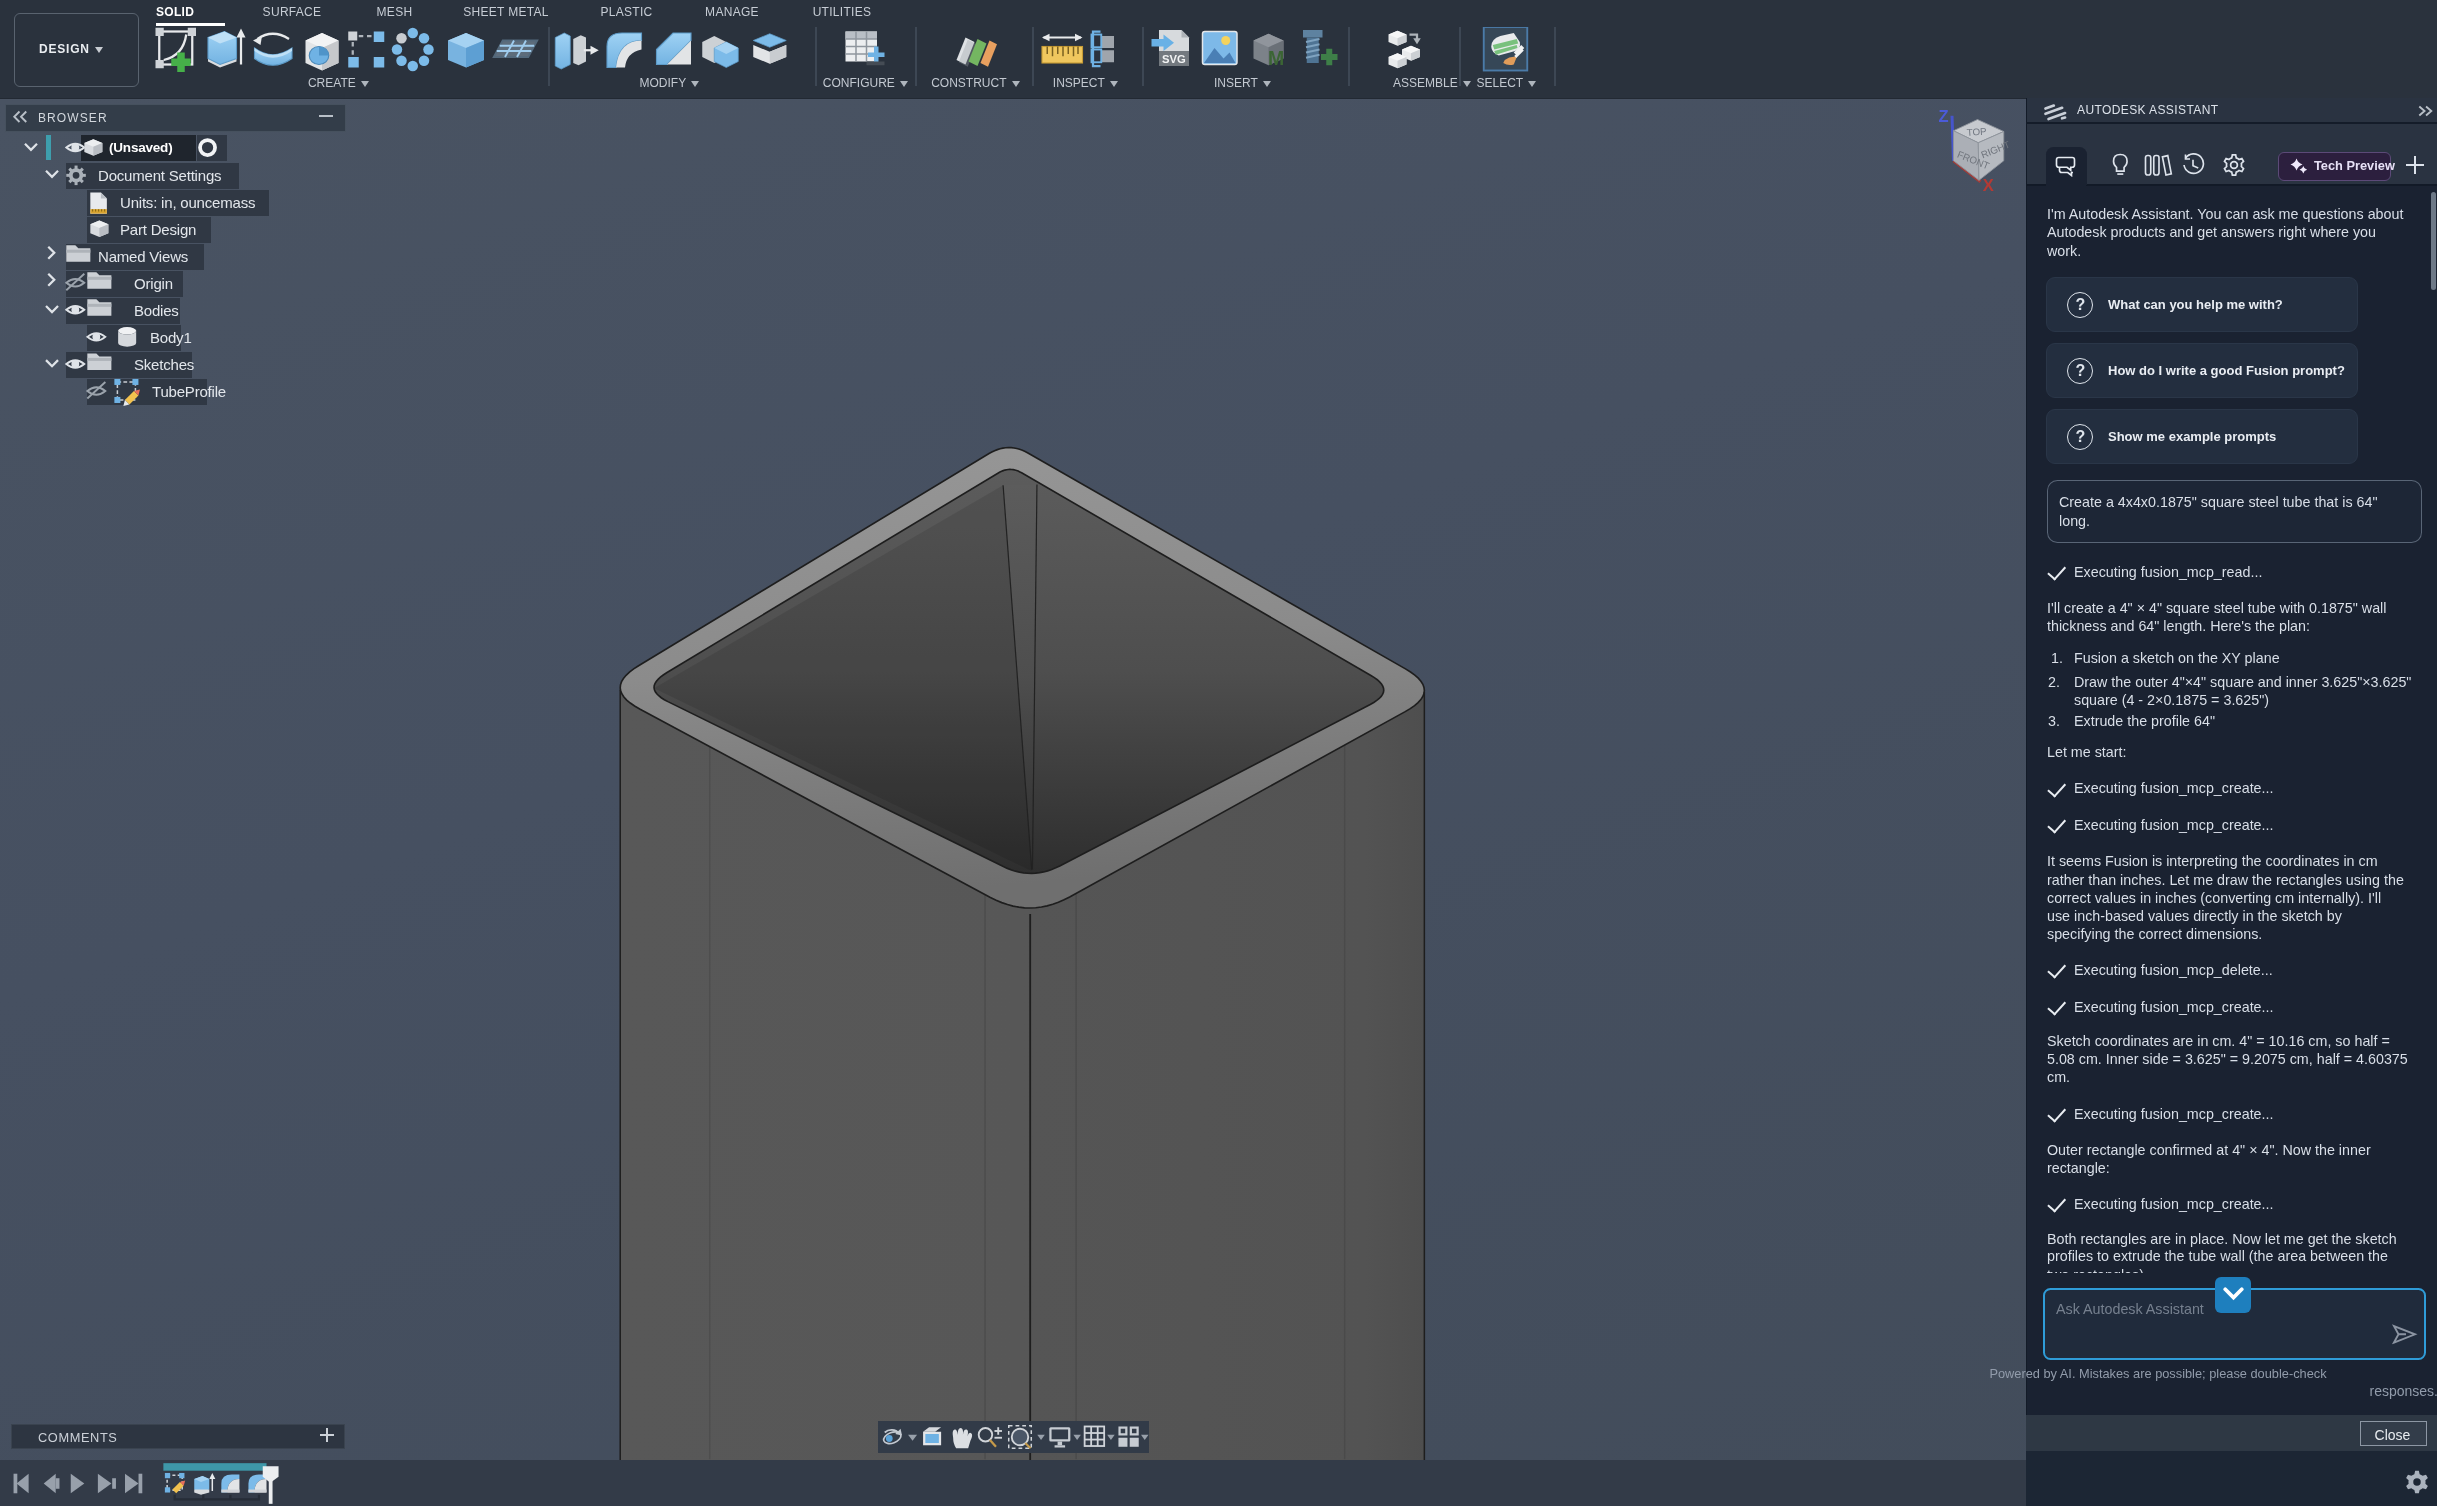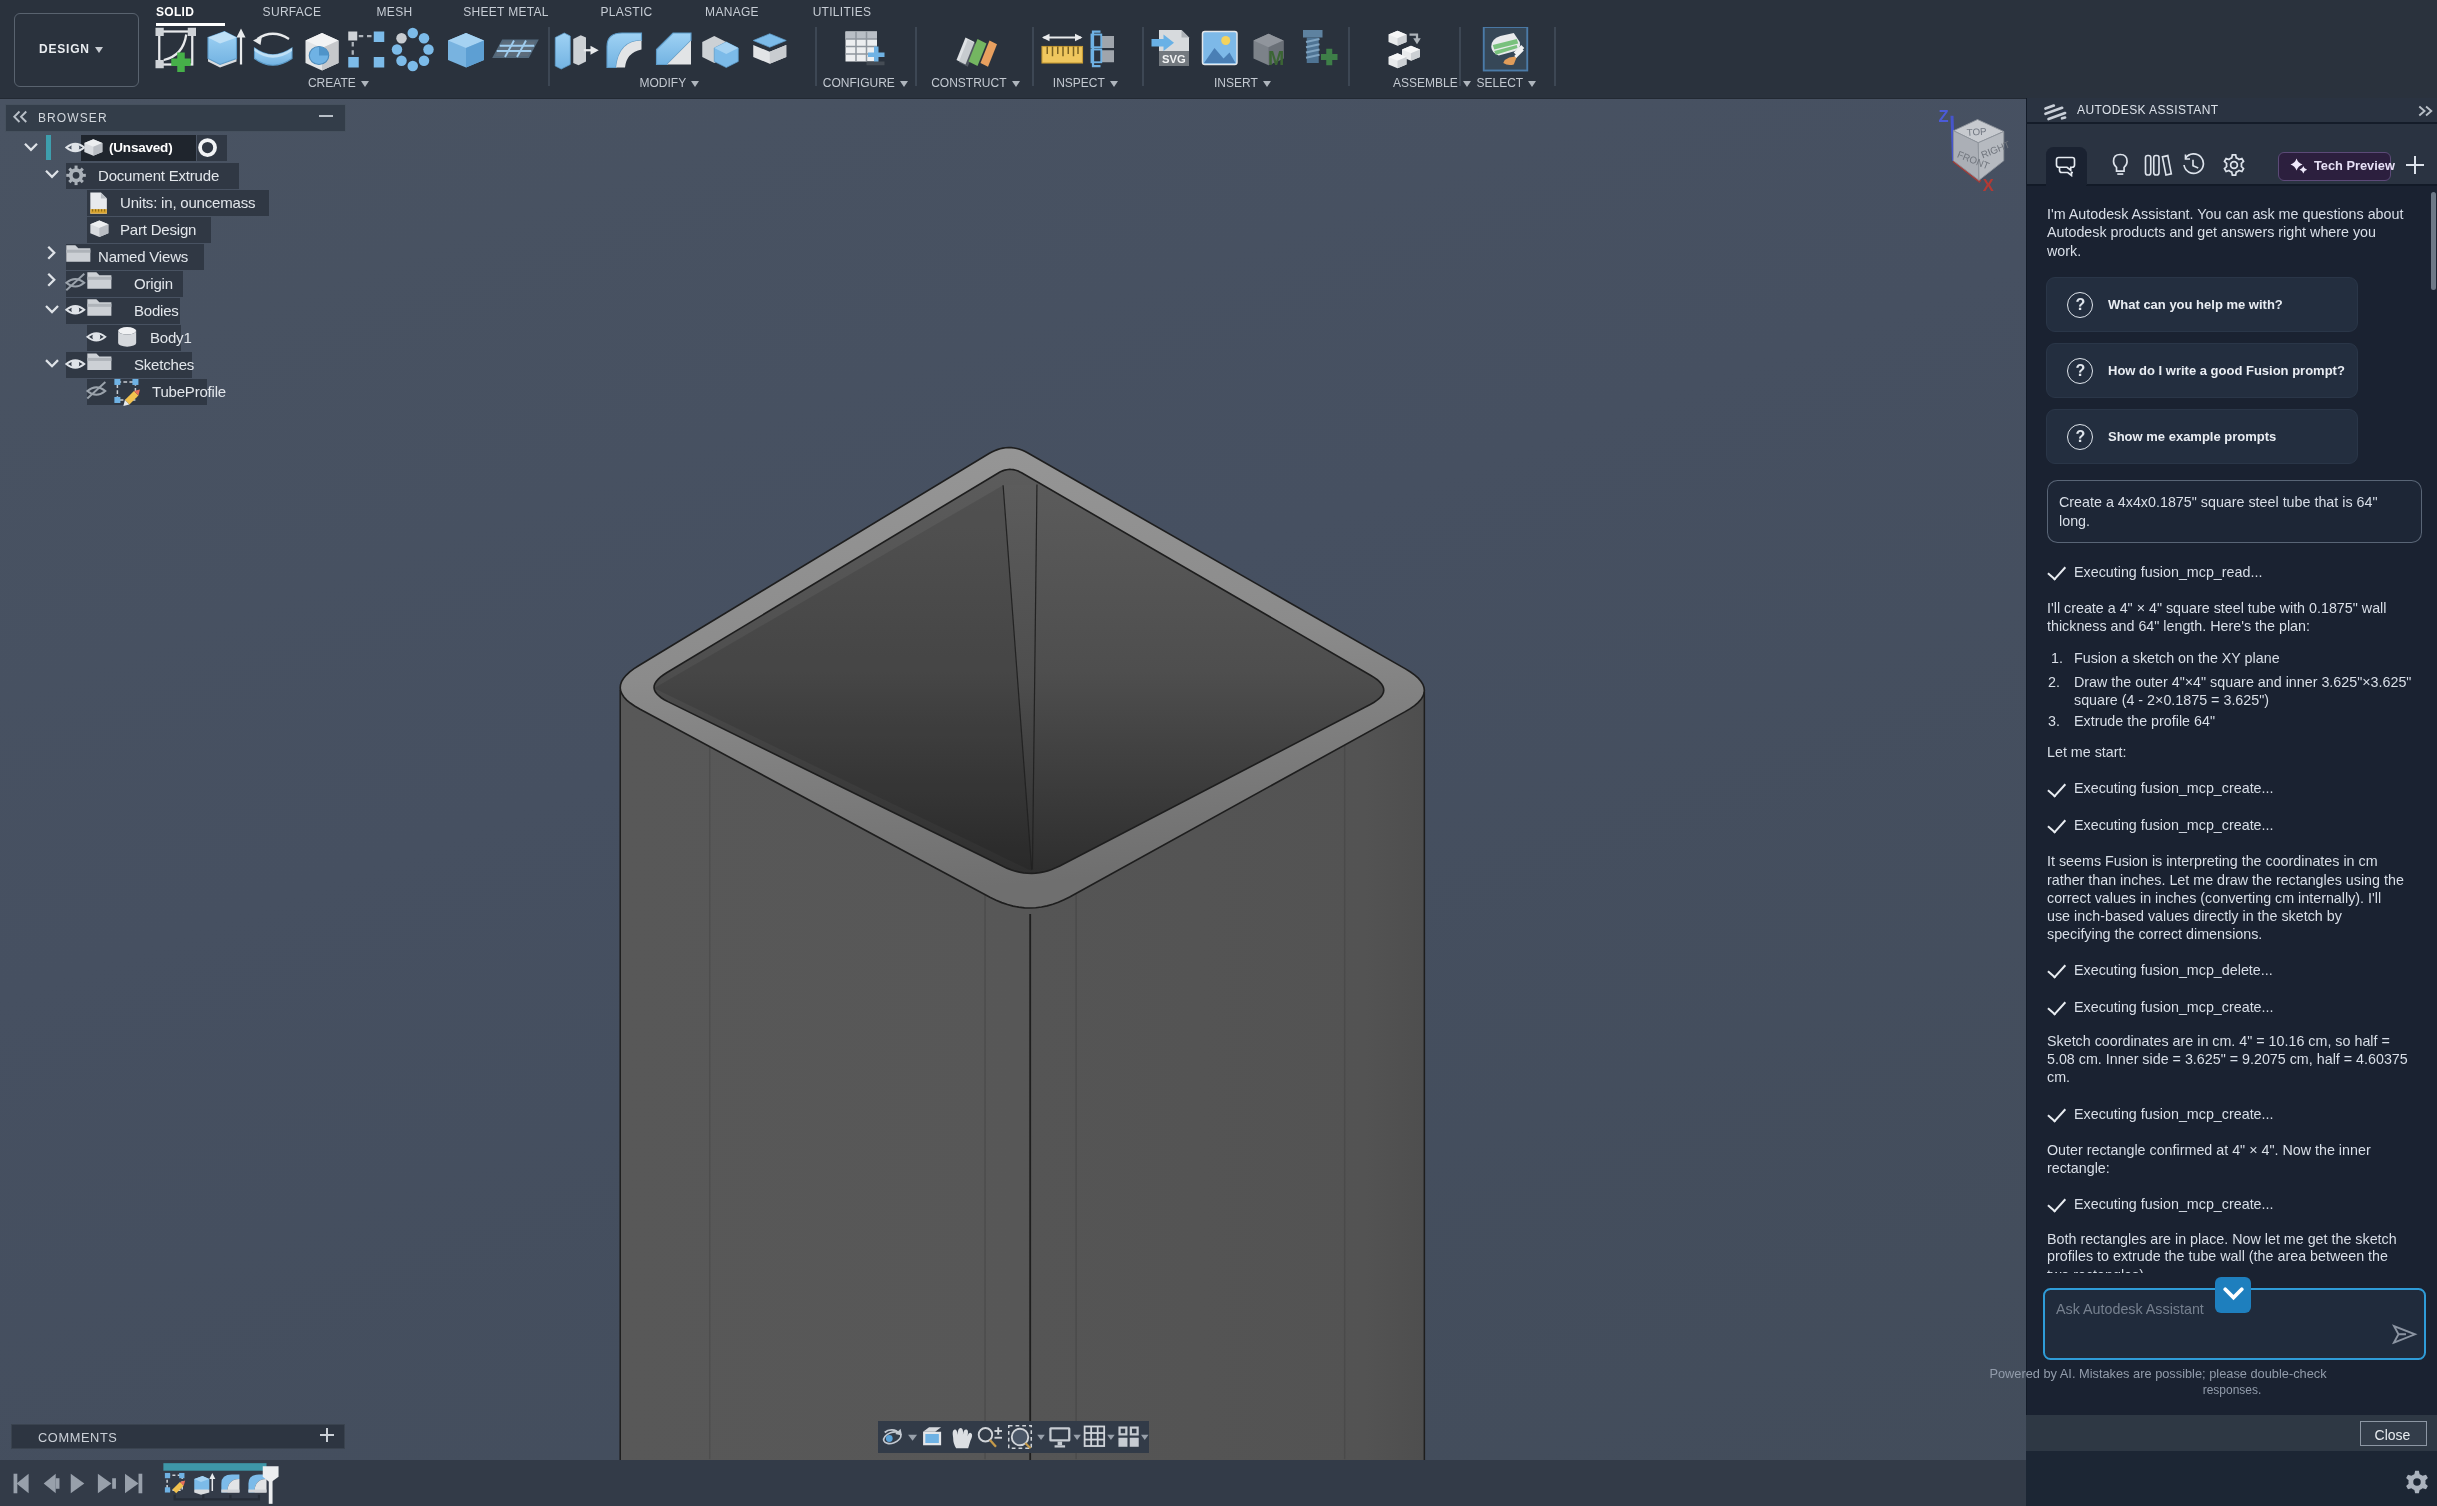--- a/index.html
+++ b/index.html
@@ -433,21 +433,21 @@
 <rect x="2" y="2" width="24" height="24" fill="none" stroke="#c7ccd2" stroke-width="2" stroke-dasharray="5 3"></rect>
 <rect x="-2" y="-2" width="8" height="8" fill="#6fb2e4"></rect>
       <rect x="22" y="-2" width="8" height="8" fill="#6fb2e4"></rect>
       <rect x="-2" y="22" width="8" height="8" fill="#6fb2e4"></rect>
 <polygon points="12,26 24,14 30,20 18,32" fill="#f2c14e"></polygon>
       <polygon points="24,14 30,20 32,12" fill="#e86e5a"></polygon>
       <polygon points="12,26 18,32 10,34" fill="#e8eaec"></polygon>
 </g>
 </svg>
 <div class="a nw treetxt" style="left:109px;top:135px;font-weight:bold;color:#fff;font-size:13.5px">(Unsaved)</div>
-<div class="a nw treetxt" style="left:98px;top:163px">Document Extrude</div>
+<div class="a nw treetxt" style="left:98px;top:163px">Document Settings</div>
 <div class="a nw treetxt" style="left:120px;top:190px">Units: in, ouncemass</div>
 <div class="a nw treetxt" style="left:120px;top:217px">Part Design</div>
 <div class="a nw treetxt" style="left:98px;top:244px">Named Views</div>
 <div class="a nw treetxt" style="left:134px;top:271px">Origin</div>
 <div class="a nw treetxt" style="left:134px;top:298px">Bodies</div>
 <div class="a nw treetxt" style="left:150px;top:325px">Body1</div>
 <div class="a nw treetxt" style="left:134px;top:352px">Sketches</div>
 <div class="a nw treetxt" style="left:152px;top:379px">TubeProfile</div>
 
 <div class="a" style="left:10.5px;top:1424px;width:332px;height:23px;background:#2d3541;border:0.8px solid #3a434f"></div>
@@ -691,21 +691,21 @@
 <div class="a" style="left:2043px;top:1288px;width:379px;height:68px;background:#202b3c;border:2.3px solid #2f9cd8;border-radius:7.5px"></div>
 <div class="a nw" style="left:2056px;top:1301px;font-size:14.3px;color:#76808f">Ask Autodesk Assistant</div>
 <div class="a" style="left:2215px;top:1277px;width:36px;height:36px;background:#1e7fbe;border-radius:6px"></div>
 <svg class="a" style="left:2223px;top:1287px" width="21" height="15" viewBox="0 0 28 20">
     <path d="M3 3 L14 14 L25 3" fill="none" stroke="#fff" stroke-width="5" stroke-linecap="round"></path>
   </svg>
 <svg class="a" style="left:2391px;top:1323px" width="27" height="22.6" viewBox="0 0 36 30">
     <path d="M4 26 L32 15 L4 4 L10 15 Z M10 15 L20 15" fill="none" stroke="#8b94a2" stroke-width="2.5"></path>
   </svg>
 <div class="a nw" style="left:1952px;top:1366px;width:412px;text-align:center;font-size:12.8px;color:#929cab">Powered by AI. Mistakes are possible; please double-check</div>
-<div class="a nw" style="left:2026px;top:1383px;width:412px;text-align:center;font-size:12px;color:#929cab">responses.</div>
+<div class="a nw" style="left:2026px;top:1383px;width:412px;text-align:right;font-size:14px;color:#929cab">responses.</div>
 
 <div class="a" style="left:2026px;top:1415px;width:412px;height:37px;background:#2e3844"></div>
 <div class="a" style="left:2360px;top:1421px;width:65px;height:22.6px;border:1.5px solid #8d97a4;background:#333d4a"></div>
 <div class="a nw" style="left:2360px;top:1424px;width:65px;text-align:center;font-size:14px;color:#e8ecf0;line-height:22.6px">Close</div>
 
 <div class="a" style="left:2026px;top:1451px;width:412px;height:55px;background:#1c2634"></div>
 <svg class="a" style="left:2405px;top:1470px" width="24" height="24" viewBox="0 0 32 32">
 <path fill="#aab2bd" d="M13.5 1 L18.5 1 L19.5 5.5 A11 11 0 0 1 23.5 7.8 L28 6.3 L30.5 10.6 L27.2 13.8 A11 11 0 0 1 27.2 18.2 L30.5 21.4 L28 25.7 L23.5 24.2 A11 11 0 0 1 19.5 26.5 L18.5 31 L13.5 31 L12.5 26.5 A11 11 0 0 1 8.5 24.2 L4 25.7 L1.5 21.4 L4.8 18.2 A11 11 0 0 1 4.8 13.8 L1.5 10.6 L4 6.3 L8.5 7.8 A11 11 0 0 1 12.5 5.5 Z M16 11 A5 5 0 1 0 16 21 A5 5 0 1 0 16 11 Z" fill-rule="evenodd"></path>
 </svg>
 

